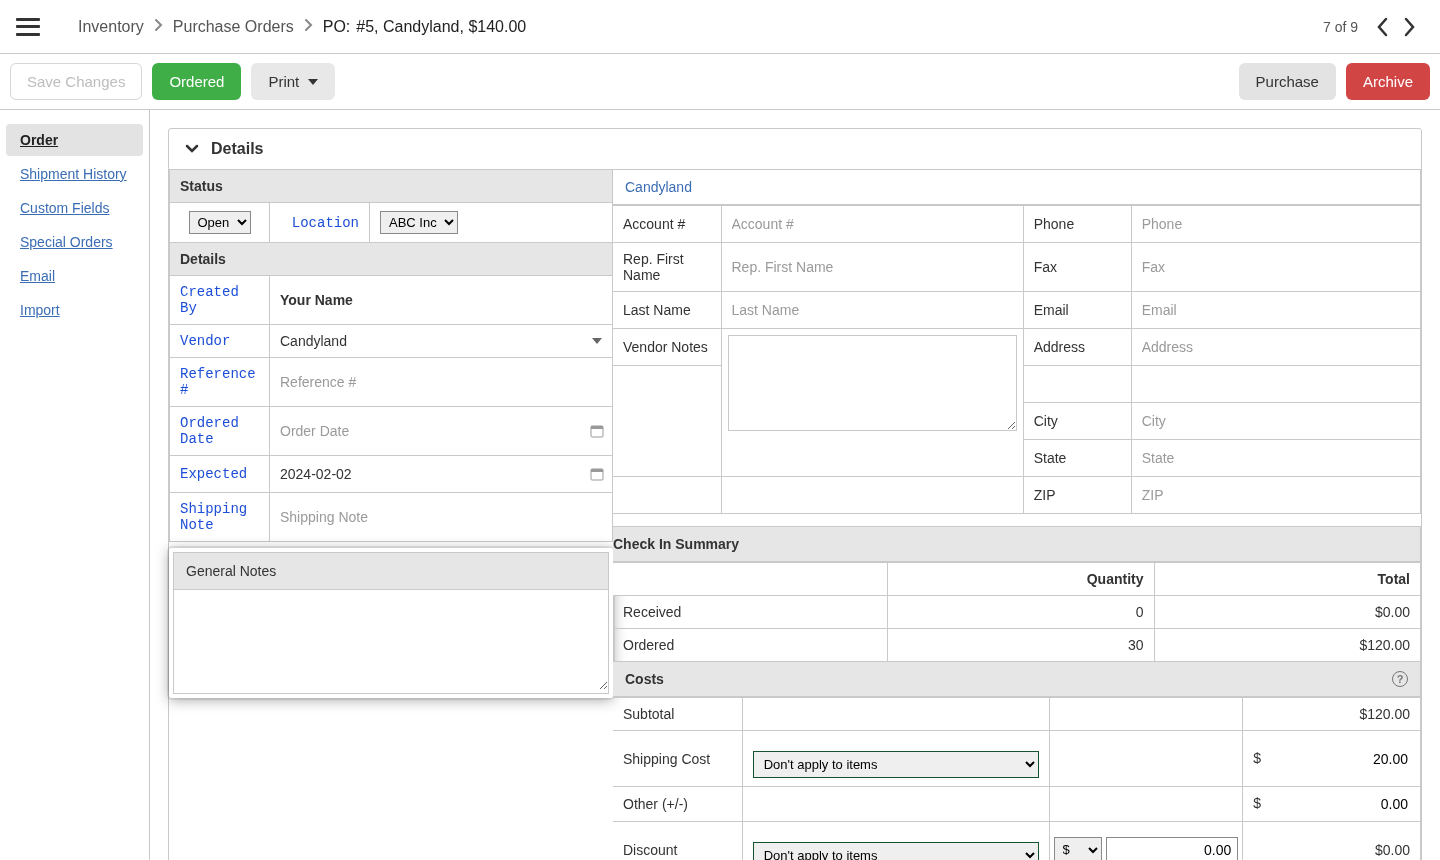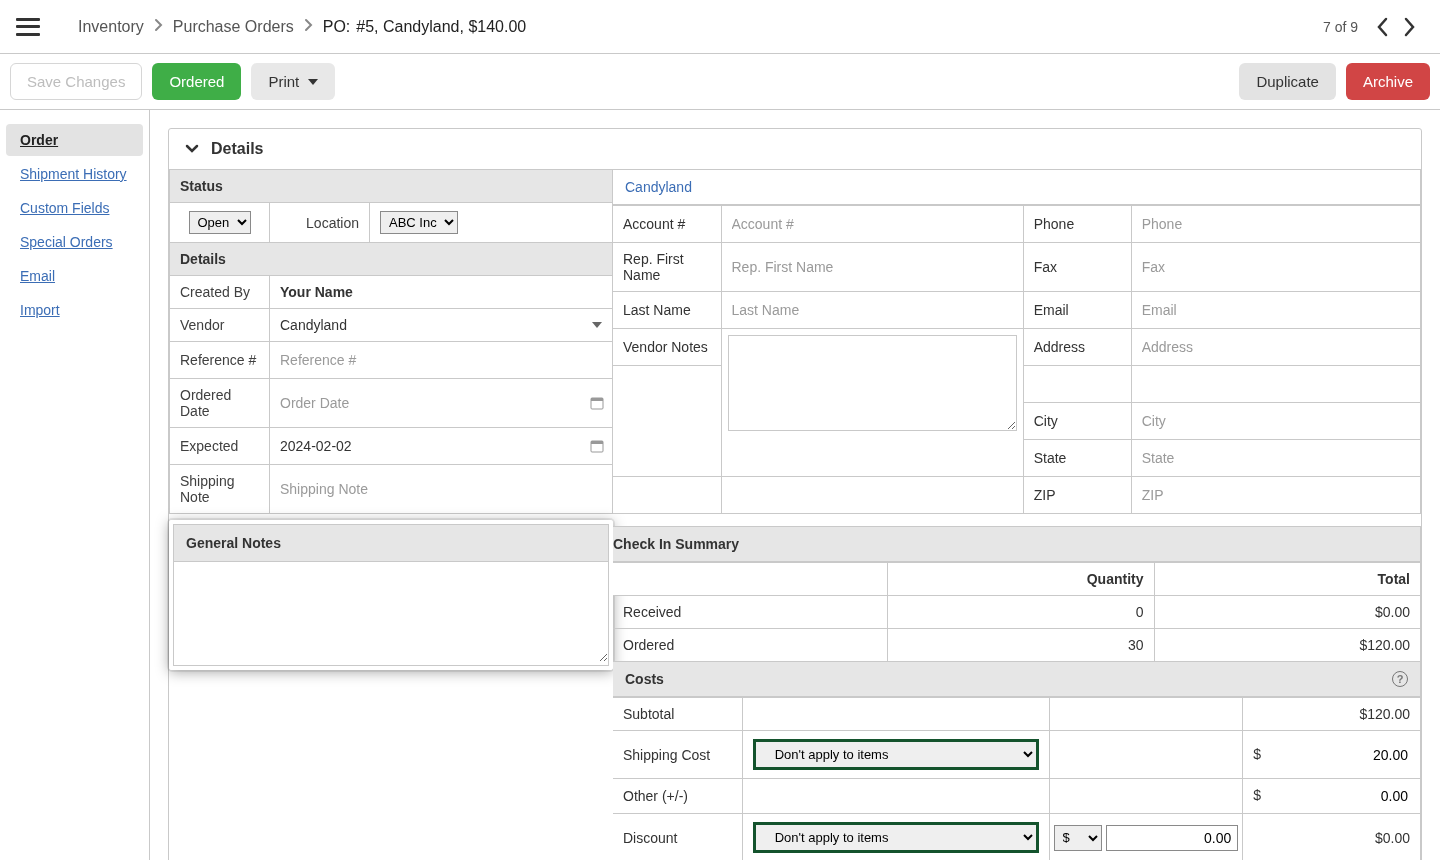--- a/index.html
+++ b/index.html
@@ -40,40 +40,40 @@
   .details-head { display:flex; align-items:center; padding:11px 14px; font-weight:600; font-size:16px; gap:10px; }
   .chev-icon { width:18px; height:18px; }
 
   .two-col { display:flex; }
   .col-left { width:444px; }
   .col-right { flex:1; }
 
   table.grid { width:100%; border-collapse:collapse; }
   .grid th, .grid td { border:1px solid #c9c9c9; padding:8px 10px; font-size:14px; text-align:left; background:#fff; }
   .grid th.section { background:#e6e6e6; font-weight:600; }
-  .grid td.label { width:100px; color:#404040; background:#fff; }
+  .grid td.label { width:100px; color:#1d4ed8; background:#fff;font-family:Liberation Mono, monospace; }
   .grid td.wide-label { width:108px; }
 
   .field-input { width:100%; border:none; font-size:14px; padding:2px 0; outline:none; color:#333; }
   .field-input::placeholder { color:#9a9a9a; }
   .sel { border:1px solid #8a8a8a; background:#efefef; font-size:13px; padding:2px 4px; }
-  .sel-wide { border:3px solid #14532d; background:#efefef; font-size:13px; padding:4px 15px; width:100%; }
+  .sel-wide { border:1px solid #14532d; background:#efefef; font-size:13px; padding:4px 6px; width:100%;margin-top:12px; }
   .combobox { display:flex; align-items:center; justify-content:space-between; }
   .combobox .tri { width:0;height:0;border-left:5px solid transparent;border-right:5px solid transparent;border-top:6px solid #666; }
 
   .date-cell { position:relative; }
   .cal-icon { position:absolute; right:8px; top:50%; transform:translateY(-50%); width:14px; height:14px; color:#888; }
 
   .vendor-link { color:#3b6db5; font-weight:500; }
 
   .notes-area { width:100%; height:96px; border:1px solid #c9c9c9; resize:both; font-size:14px; padding:6px; outline:none; }
 
   
   .notes-block { border:4px solid #fff; box-shadow:0 0 0 2px rgba(0,0,0,0.08), 0 2px 14px rgba(0,0,0,0.35); border-radius:3px; margin-top:6px; }
-  .notes-head { background:#e6e6e6; font-weight:700; padding:10px 12px; border:1px solid #c9c9c9; }
+  .notes-head { background:#e6e6e6; font-weight:400; padding:10px 12px; border:1px solid #c9c9c9; }
   .notes-body { border:1px solid #c9c9c9; border-top:none; padding:0; }
   .notes-body textarea { width:100%; height:100px; border:none; resize:both; outline:none; padding:8px; font-size:14px; }
 
   
   .sum-head { background:#e6e6e6; font-weight:600; padding:9px 0; border:1px solid #c9c9c9; }
   .sum-table { width:100%; border-collapse:collapse; }
   .sum-table th, .sum-table td { border:1px solid #c9c9c9; padding:8px 10px; font-size:14px; }
   .sum-table th { background:#fff; font-weight:600; }
   .sum-table .right { text-align:right; }
   .sum-table .left  { text-align:left; }
@@ -129,21 +129,21 @@
 </div>
 
 <div class="actionbar">
   <button class="btn btn-disabled">Save Changes</button>
   <button class="btn btn-green">Ordered</button>
   <button class="btn btn-grey">
     <span>Print</span>
     <span class="caret-down"></span>
   </button>
   <div class="spacer"></div>
-  <button class="btn btn-grey" style="background:#e3e3e3">Duplicate</button>
+  <button class="btn btn-grey" style="background:#e3e3e3">Purchase</button>
   <button class="btn btn-red">Archive</button>
 </div>
 
 <div class="body">
   <div class="sidebar">
     <div class="side-item active">Order</div>
     <div class="side-item">Shipment History</div>
     <div class="side-item">Custom Fields</div>
     <div class="side-item">Special Orders</div>
     <div class="side-item">Email</div>

